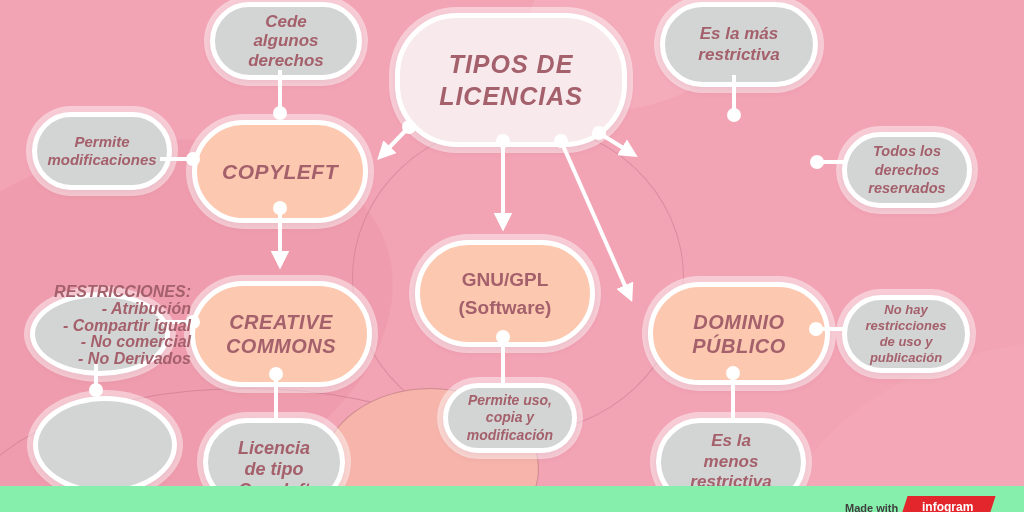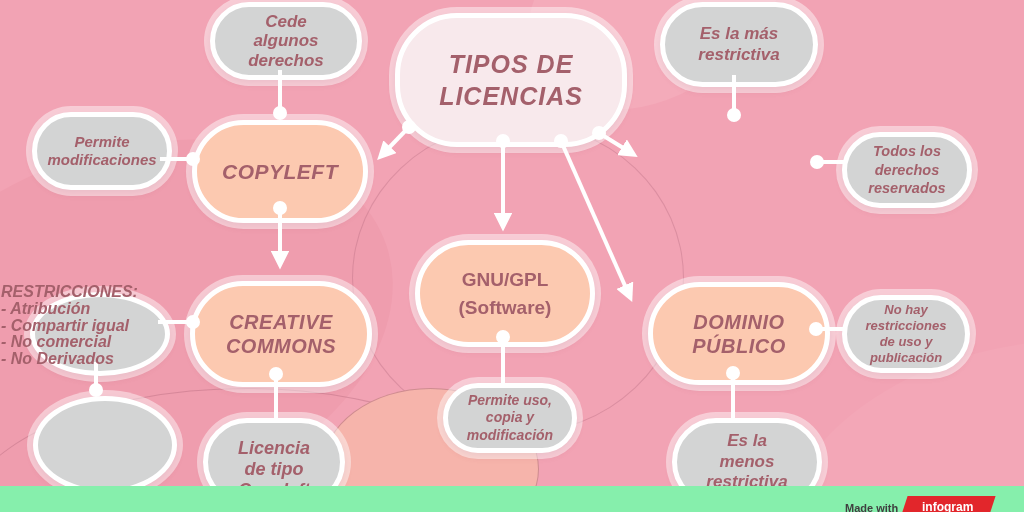--- a/index.html
+++ b/index.html
@@ -35,29 +35,29 @@
   .n-permite-mod{left:32px;top:112px;width:130px;height:68px;font-size:15px;line-height:1.2;}
   .n-es-mas{left:660px;top:2px;width:148px;height:75px;font-size:17px;line-height:1.2;}
   .n-copyright{left:647px;top:113px;width:174px;height:94px;font-size:21px;letter-spacing:.5px;}
   .n-todos{left:842px;top:132px;width:120px;height:66px;font-size:14.5px;line-height:1.3;}
   .n-gnu{left:415px;top:240px;width:170px;height:97px;font-size:19px;line-height:1.45;font-style:normal;}
   .n-permite-uso{left:443px;top:383px;width:124px;height:60px;font-size:14px;line-height:1.22;}
   .n-creative{left:190px;top:281px;width:172px;height:96px;font-size:20px;line-height:1.2;letter-spacing:.5px;}
   .n-restricciones-shell{left:30px;top:292px;width:130px;height:74px;border-radius:50%;}
   .n-licencias-shell{left:33px;top:396px;width:134px;height:88px;border-radius:50%;}
   .overflow-text{
-    position:absolute;z-index:4;text-align:left;color:#a4606b;font-weight:700;font-style:italic;
+    position:absolute;z-index:4;text-align:right;color:#a4606b;font-weight:700;font-style:italic;
     white-space:pre-line;pointer-events:none;
   }
   .t-restricciones{left:1px;top:284px;width:190px;font-size:16px;line-height:1.05;}
   .t-licencias{left:6px;top:392px;width:180px;font-size:16.5px;line-height:1.0;}
   .n-licencia-tipo{left:203px;top:418px;width:142px;height:88px;font-size:18px;line-height:1.17;align-items:flex-end;padding-top:10px;box-sizing:border-box;}
   .n-dominio{left:648px;top:282px;width:172px;height:93px;font-size:20px;line-height:1.2;letter-spacing:.5px;}
   .n-no-hay{left:842px;top:295px;width:118px;height:68px;font-size:13px;line-height:1.25;}
-  .n-es-menos{left:672px;top:418px;width:150px;height:88px;font-size:17px;line-height:1.22;align-items:flex-start;padding-top:8px;box-sizing:border-box;}
+  .n-es-menos{left:656px;top:418px;width:150px;height:88px;font-size:17px;line-height:1.22;align-items:flex-start;padding-top:8px;box-sizing:border-box;}
   
   .footer{position:absolute;left:0;top:486px;width:1024px;height:26px;background:#86efac;z-index:5;}
   .made-with{position:absolute;left:845px;top:16px;font-size:11px;font-weight:700;color:#3f3f3f;font-style:normal;}
   .brand-badge{
     position:absolute;left:904px;top:10px;width:88px;height:22px;background:#e2262b;
     transform:skewX(-18deg);display:flex;align-items:center;justify-content:center;
   }
   .brand-badge span{transform:skewX(18deg);color:#fff;font-size:12px;font-weight:700;}
 </style>
 </head>

